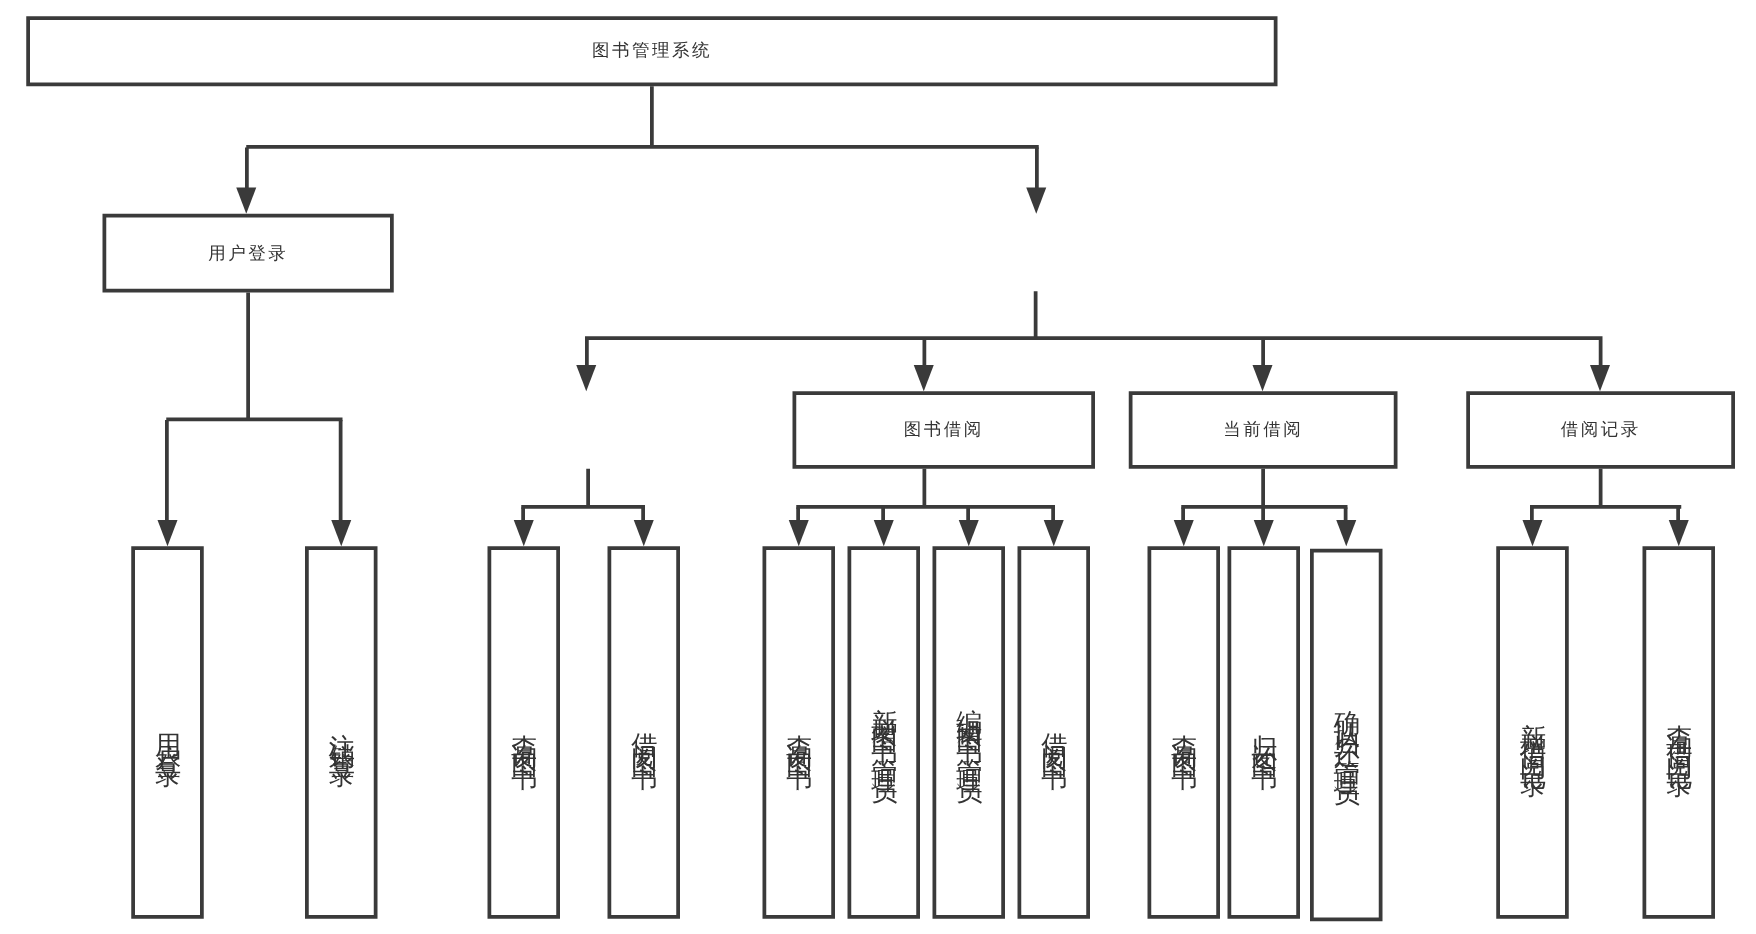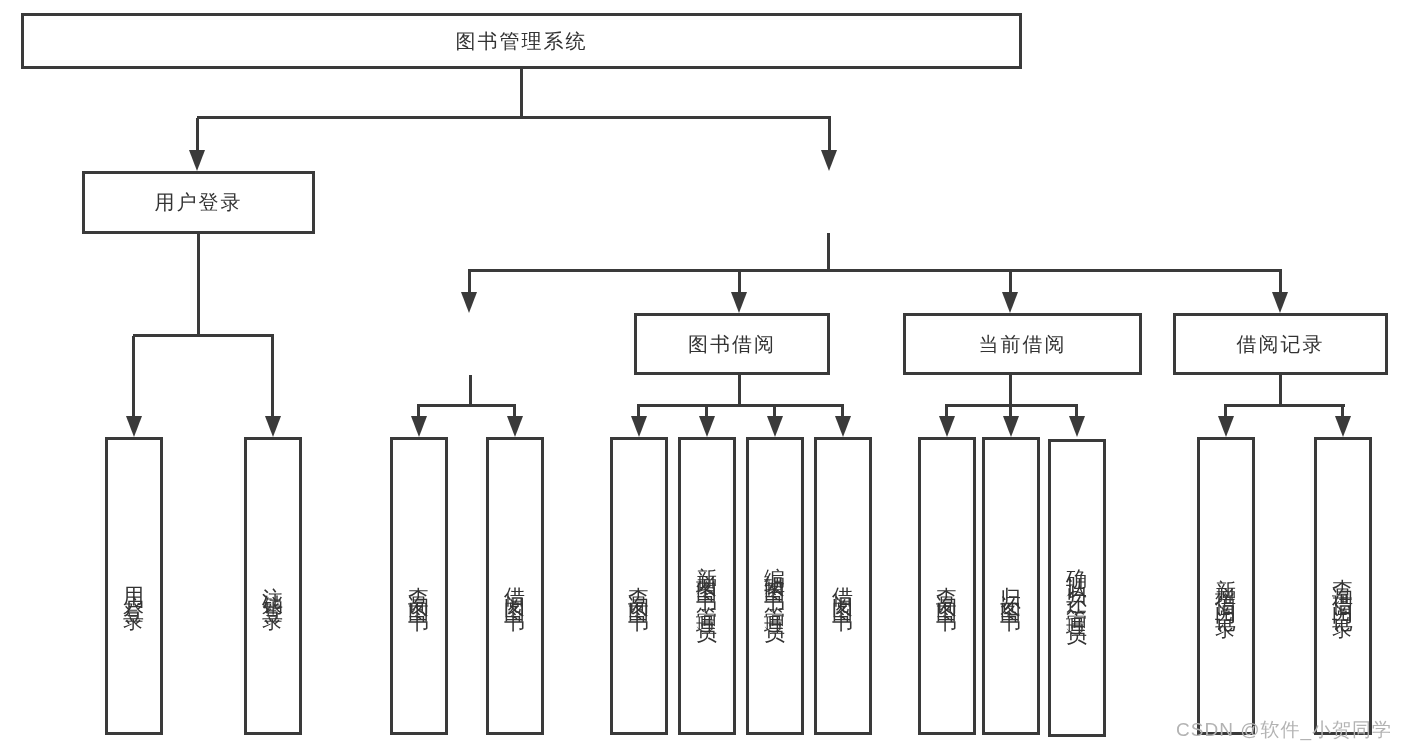--- a/index.html
+++ b/index.html
@@ -21,21 +21,21 @@
   .box {
     position: absolute;
     box-sizing: border-box;
     border: 3px solid var(--line);
     background: var(--background);
     display: flex;
     align-items: center;
     justify-content: center;
   }
   .box .lbl {
-    font-size: 20px;
+    font-size: 14px;
     letter-spacing: 2px;
     color: var(--text);
     white-space: nowrap;
   }
   .vbox .lbl {
     writing-mode: vertical-rl;
     font-size: 21px;
     letter-spacing: 8px;
     line-height: 1;
     white-space: normal;
@@ -96,24 +96,24 @@
   <div class="hline" style="left:468px; top:269px; width:814px;"></div>
   <div class="vline" style="left:468px; top:272px; height:21px;"></div>
   <div class="arrowhead" style="left:461px; top:292px;"></div>
   <div class="vline" style="left:738px; top:272px; height:21px;"></div>
   <div class="arrowhead" style="left:731px; top:292px;"></div>
   <div class="vline" style="left:1009px; top:272px; height:21px;"></div>
   <div class="arrowhead" style="left:1002px; top:292px;"></div>
   <div class="vline" style="left:1279px; top:272px; height:21px;"></div>
   <div class="arrowhead" style="left:1272px; top:292px;"></div>
 
-  <div class="box" style="left:634px; top:313px; width:196px; height:62px;">
+  <div class="box" style="left:634px; top:313px; width:242px; height:62px;">
     <span class="lbl">图书借阅</span>
   </div>
-  <div class="box" style="left:903px; top:313px; width:239px; height:62px;">
+  <div class="box" style="left:903px; top:313px; width:215px; height:62px;">
     <span class="lbl">当前借阅</span>
   </div>
   <div class="box" style="left:1173px; top:313px; width:215px; height:62px;">
     <span class="lbl">借阅记录</span>
   </div>
 
   <div class="vline" style="left:469px; top:375px; height:31px;"></div>
   <div class="hline" style="left:417px; top:404px; width:99px;"></div>
   <div class="vline" style="left:417px; top:406px; height:10px;"></div>
   <div class="arrowhead" style="left:411px; top:416px;"></div>
@@ -177,15 +177,14 @@
   <div class="vline" style="left:1341px; top:406px; height:10px;"></div>
   <div class="arrowhead" style="left:1335px; top:416px;"></div>
 
   <div class="box vbox" style="left:1197px; top:437px; width:58px; height:298px;">
     <span class="lbl">新增借阅记录</span>
   </div>
   <div class="box vbox" style="left:1314px; top:437px; width:58px; height:298px;">
     <span class="lbl">查询借阅记录</span>
   </div>
 
-  <div class="watermark">CSDN @软件_小贺同学</div>
 
 </div>
 
 </body></html>

